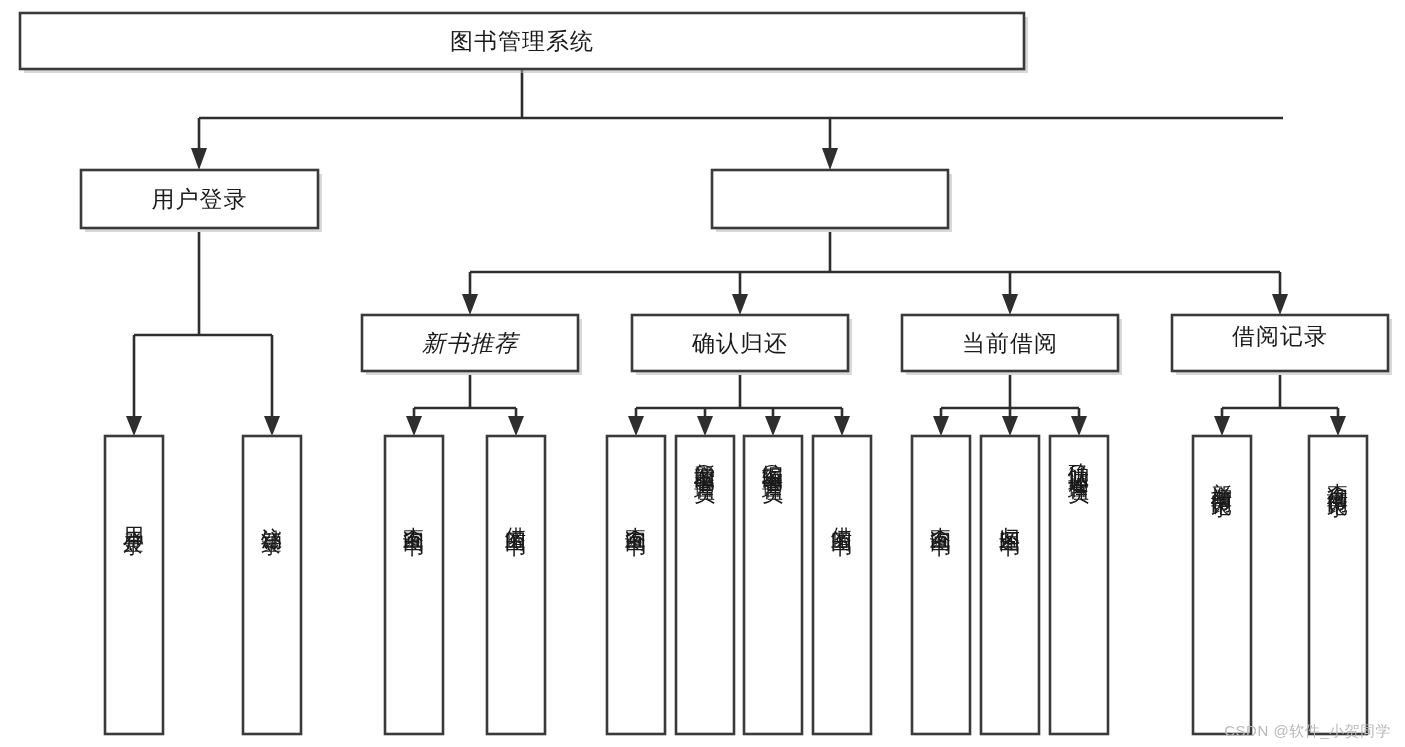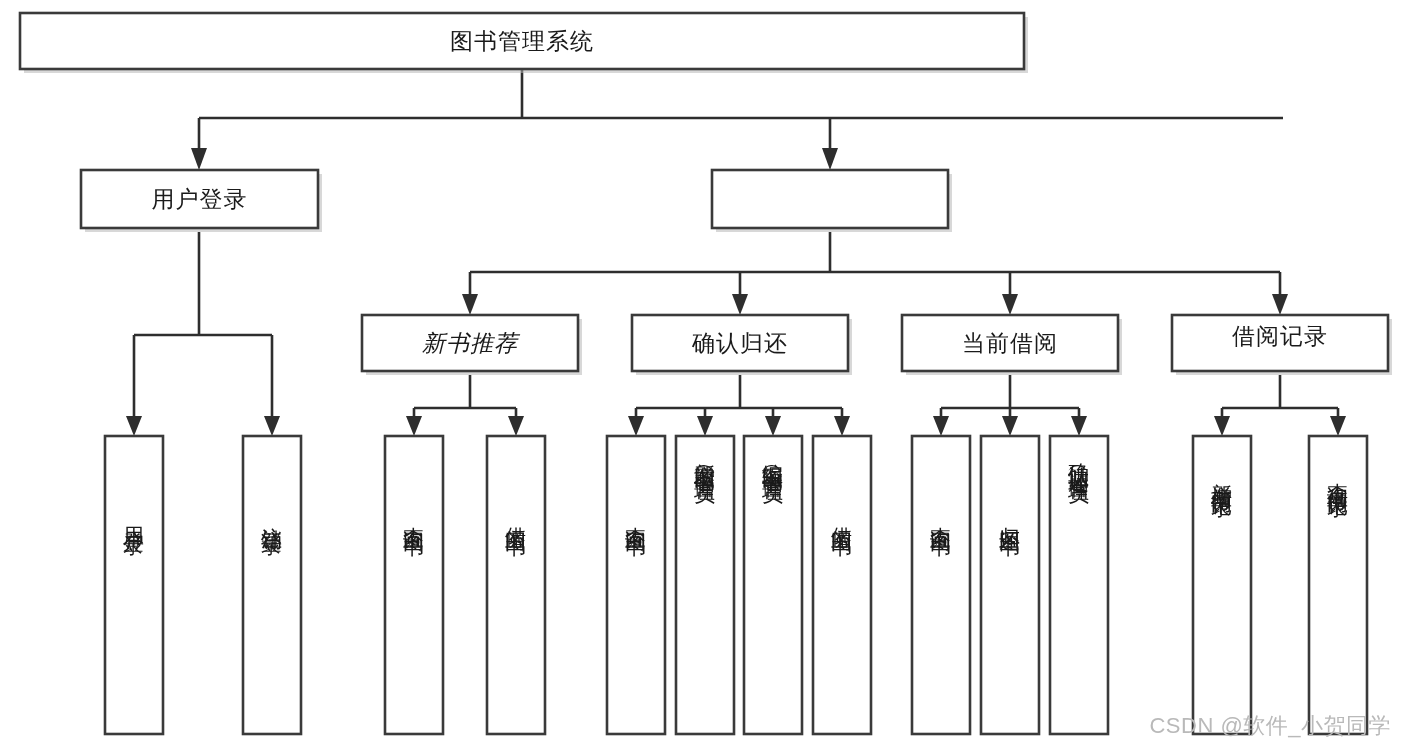--- a/index.html
+++ b/index.html
@@ -74,21 +74,21 @@
     font-size: 23px;
     color: #1a1a1a;
     letter-spacing: 1px;
     white-space: nowrap;
   }
   #watermark {
     position: absolute;
     right: 14px;
     bottom: 6px;
     font-family: "Liberation Sans", "DejaVu Sans", sans-serif;
-    font-size: 22px;
+    font-size: 15px;
     color: #b9b9b9;
     letter-spacing: 0.5px;
     white-space: nowrap;
     pointer-events: none;
   }
 </style>
 </head>
 <body>
 
 <div id="diagram-root">

